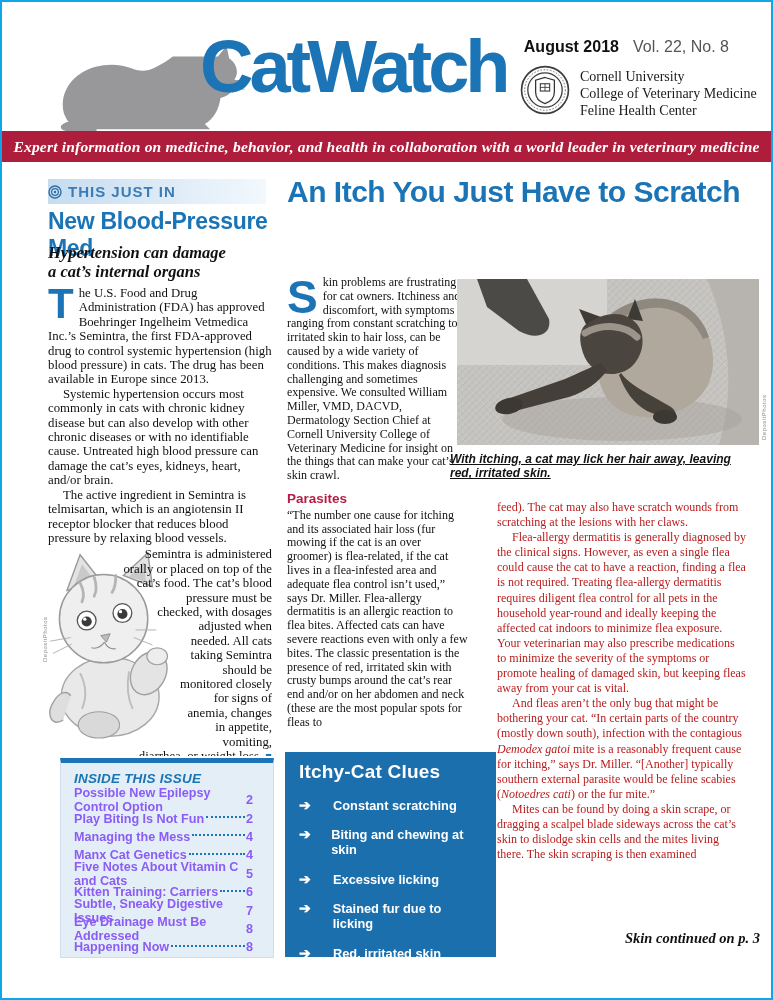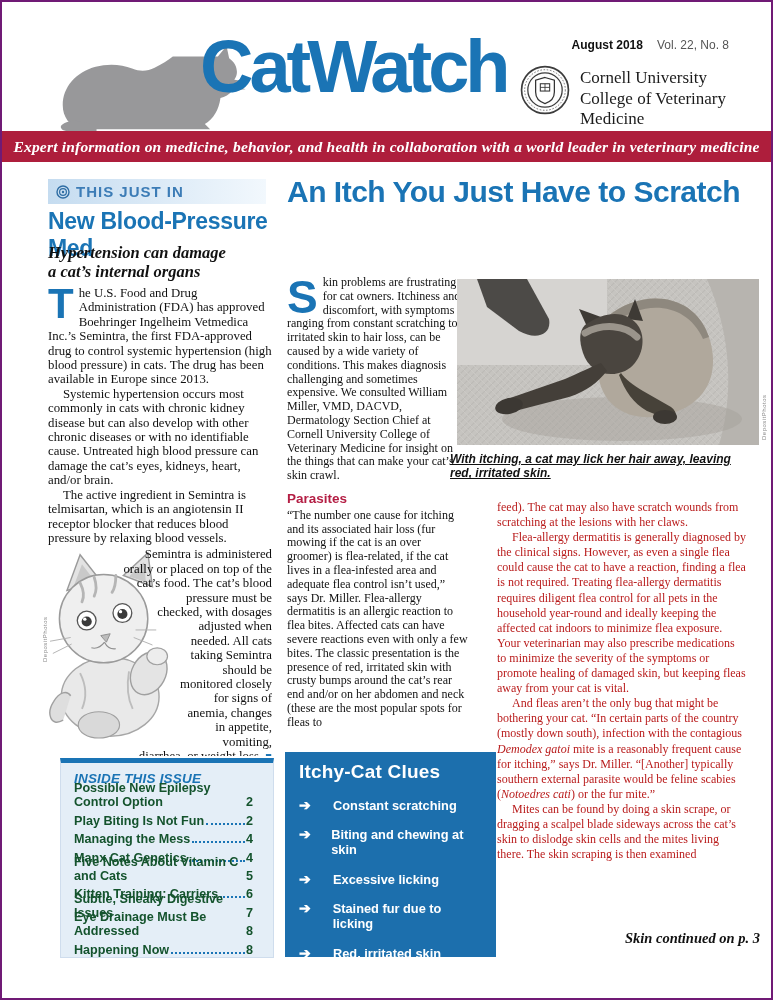--- a/index.html
+++ b/index.html
@@ -1,48 +1,48 @@
 <!DOCTYPE html>
 <html><head>
 <meta charset="utf-8">
 <style>
   html,body{margin:0;padding:0;background:#e9e9e9;}
   .page{
     position:relative; width:773px; height:1000px; margin:0 auto;
-    background:#fff; border:2px solid #701a75; box-sizing:border-box;
+    background:#fff; border:2px solid #0ea5e9; box-sizing:border-box;
     font-family:"Liberation Sans",sans-serif; overflow:hidden;
   }
   
   .masthead-cat{position:absolute;left:46px;top:34px;width:208px;height:98px;}
   .masthead{
     position:absolute;left:198px;top:28px;
     font:bold 74px "Liberation Sans",sans-serif;
     color:#1a74b5;letter-spacing:-4px;line-height:1;z-index:2;
   }
-  .issue-line{position:absolute;top:36px;right:42px;font-size:12px;color:#111;}
+  .issue-line{position:absolute;top:36px;right:42px;font-size:16px;color:#111;}
   .issue-line .date{font-weight:bold;}
   .issue-line .vol{color:#555;margin-left:14px;font-weight:normal;}
   .seal{position:absolute;left:518px;top:62px;width:50px;height:52px;}
   .org-block{
     position:absolute;left:578px;top:66px;
-    font-family:"Liberation Serif",serif;font-size:17px;line-height:1.22;color:#1b1b1b;
+    font-family:"Liberation Serif",serif;font-size:14px;line-height:1.22;color:#1b1b1b;
   }
   .tagline-band{
     position:absolute;left:0;top:129px;width:100%;height:31px;background:#ae1e3c;
     display:flex;align-items:center;justify-content:center;
   }
   .tagline-band span{
     color:#fff;font-family:"Liberation Serif",serif;font-style:italic;font-weight:bold;
     font-size:15.5px;letter-spacing:.2px;
   }
   
   .kicker-bar{
     position:absolute;left:46px;top:177px;width:218px;height:25px;
     background:linear-gradient(to right,#c5dcf0,#f2f8fd);
-    display:flex;align-items:center;padding-left:8px;box-sizing:border-box;
+    display:flex;align-items:center;box-sizing:border-box;
   }
   .kicker-bar .txt{color:#3c7cb6;font-size:15px;font-weight:bold;letter-spacing:1px;margin-left:6px;}
   .sidebar-headline{
     position:absolute;left:46px;top:206px;width:230px;
     font-weight:bold;font-size:23px;color:#1a74b5;letter-spacing:-.3px;
   }
   .sidebar-deck{
     position:absolute;left:46px;top:242px;width:224px;
     font-family:"Liberation Serif",serif;font-style:italic;font-weight:bold;
     font-size:16.5px;line-height:1.15;color:#111;
@@ -71,21 +71,21 @@
   
   .toc-box{
     position:absolute;left:58px;top:756px;width:214px;height:200px;box-sizing:border-box;
     background:#e4eef7;border-top:5px solid #1a74b5;border-right:1px solid #cfdded;
     border-bottom:1px solid #cfdded;border-left:1px solid #cfdded;
     padding:8px 20px 6px 13px;
   }
   .toc-title{
     color:#1a74b5;font-style:italic;font-weight:bold;font-size:13.5px;letter-spacing:.2px;margin-bottom:5px;
   }
-  .toc-item{display:flex;align-items:flex-end;color:#14532d;font-weight:bold;font-size:12.6px;height:18.4px;}
+  .toc-item{display:flex;align-items:center;color:#8b5cf6;font-weight:bold;font-size:12.6px;height:18.4px;}
   .toc-item .dots{flex:1;border-bottom:2px dotted #1a74b5;margin:0 1px 3px 2px;}
   
   .article-headline{
     position:absolute;left:285px;top:173px;width:480px;
     font-weight:bold;font-size:30px;color:#1a74b5;letter-spacing:-.5px;
   }
   .article-deck{
     position:absolute;left:286px;top:214px;width:440px;
     font-family:"Liberation Serif",serif;font-style:italic;font-weight:bold;
     font-size:20px;line-height:1.25;color:#111;

